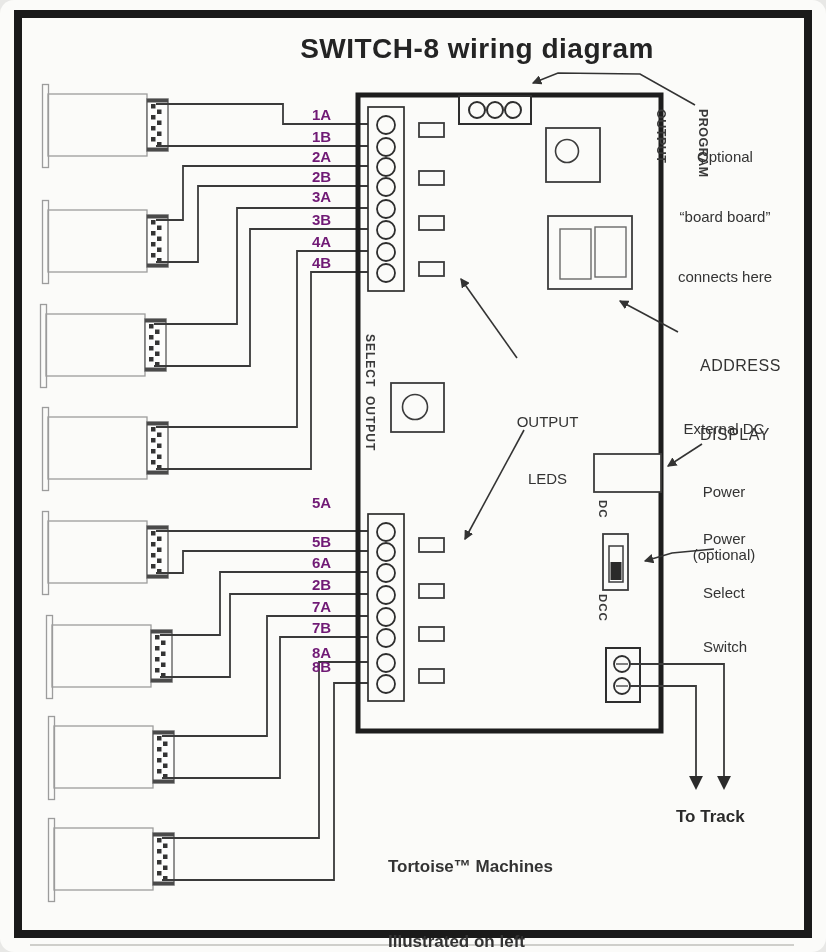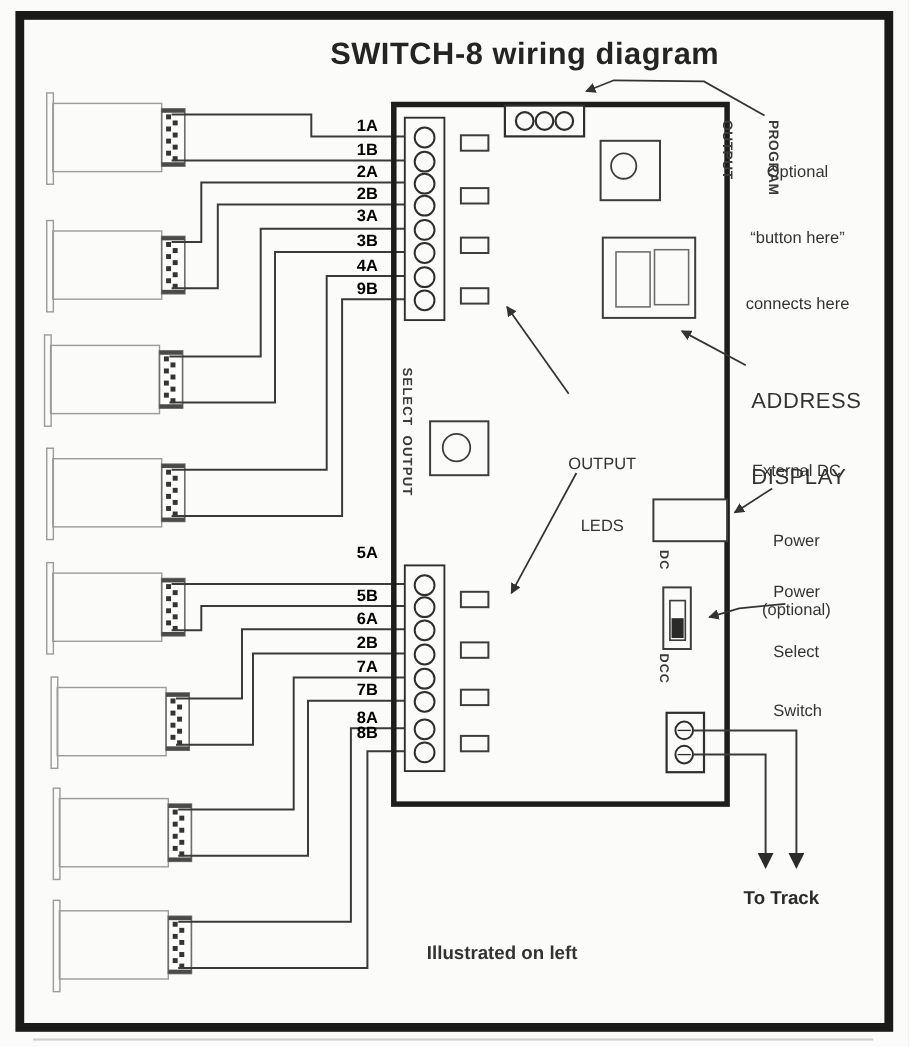--- a/index.html
+++ b/index.html
@@ -1,34 +1,34 @@
 <!DOCTYPE html>
 <html><head>
 <meta charset="utf-8">
 <style>
   html,body{margin:0;padding:0;background:#e8e8e6;}
   .page{
     position:relative;width:826px;height:952px;margin:0 auto;
     background:#fbfbf9;overflow:hidden;
-    font-family:"Liberation Sans", sans-serif;color:#2b2b2b;
+    font-family:"Liberation Sans", sans-serif;color:#2b2b2b;border-radius:14px;
   }
   .frame{
     position:absolute;left:14px;top:10px;width:798px;height:928px;
     border:8px solid #1a1a1a;box-sizing:border-box;pointer-events:none;
   }
   .scan-edge{position:absolute;left:30px;top:944px;width:764px;height:2px;background:#cfcfcb;}
   svg{position:absolute;left:0;top:0;}
   .t{position:absolute;white-space:pre;}
   .title{
     left:272px;top:33px;width:410px;text-align:center;
     font-size:28px;font-weight:700;letter-spacing:.5px;color:#242424;
   }
   .term{
-    left:312px;width:44px;height:18px;line-height:18px;text-align:center;
-    font-size:15px;font-weight:700;color:#000000;
+    left:312px;width:44px;height:18px;line-height:18px;text-align:left;
+    font-size:15px;font-weight:700;color:#701a75;
   }
   .vtext{
     writing-mode:vertical-rl;text-orientation:mixed;
     font-weight:700;color:#3a3a3a;letter-spacing:1px;
   }
   .note{font-size:15px;color:#333;}
   .center{text-align:center;}
   .b{font-weight:700;}
 </style>
 </head>
@@ -188,21 +188,21 @@
 
   <div class="t title">SWITCH-8 wiring diagram</div>
 
   <span class="t term" style="top:106px">1A</span>
   <span class="t term" style="top:128px">1B</span>
   <span class="t term" style="top:148px">2A</span>
   <span class="t term" style="top:168px">2B</span>
   <span class="t term" style="top:188px">3A</span>
   <span class="t term" style="top:211px">3B</span>
   <span class="t term" style="top:233px">4A</span>
-  <span class="t term" style="top:254px">9B</span>
+  <span class="t term" style="top:254px">4B</span>
 
   <span class="t term" style="top:494px">5A</span>
   <span class="t term" style="top:533px">5B</span>
   <span class="t term" style="top:554px">6A</span>
   <span class="t term" style="top:576px">2B</span>
   <span class="t term" style="top:598px">7A</span>
   <span class="t term" style="top:619px">7B</span>
   <span class="t term" style="top:644px">8A</span>
   <span class="t term" style="top:658px">8B</span>
 
@@ -211,25 +211,25 @@
   <div class="t vtext" style="left:626px;top:109px;height:110px;font-size:12.5px;letter-spacing:.5px;">
     <div>PROGRAM</div>
     <div>OUTPUT</div>
   </div>
 
   <div class="t vtext" style="left:597px;top:500px;height:30px;font-size:11.5px;">DC</div>
   <div class="t vtext" style="left:597px;top:594px;height:36px;font-size:11.5px;">DCC</div>
 
   <div class="t note center" style="left:658px;top:107px;width:134px;line-height:20px;">
     <div>Optional</div>
-    <div>“button here”</div>
+    <div>“board board”</div>
     <div>connects here</div>
   </div>
 
-  <div class="t note" style="left:683px;top:308px;line-height:23px;font-size:20px;letter-spacing:.5px;">
+  <div class="t note" style="left:700px;top:308px;line-height:23px;font-size:16px;letter-spacing:.5px;">
     <div>ADDRESS</div>
     <div>DISPLAY</div>
   </div>
 
   <div class="t note center" style="left:500px;top:374px;width:95px;line-height:19px;">
     <div>OUTPUT</div>
     <div>LEDS</div>
   </div>
 
   <div class="t note center" style="left:662px;top:376px;width:124px;line-height:21px;">
@@ -238,18 +238,19 @@
     <div>(optional)</div>
   </div>
 
   <div class="t note" style="left:703px;top:494px;line-height:18px;">
     <div>Power</div>
     <div>Select</div>
     <div>Switch</div>
   </div>
 
   <div class="t b" style="left:388px;top:804px;font-size:17px;line-height:25px;color:#333;">
+    <div>Tortoise™ Machines</div>
     <div>Illustrated on left</div>
   </div>
 
   <div class="t b" style="left:676px;top:807px;width:120px;font-size:17px;color:#2a2a2a;">To Track</div>
 
 </div>
 
 </body></html>

